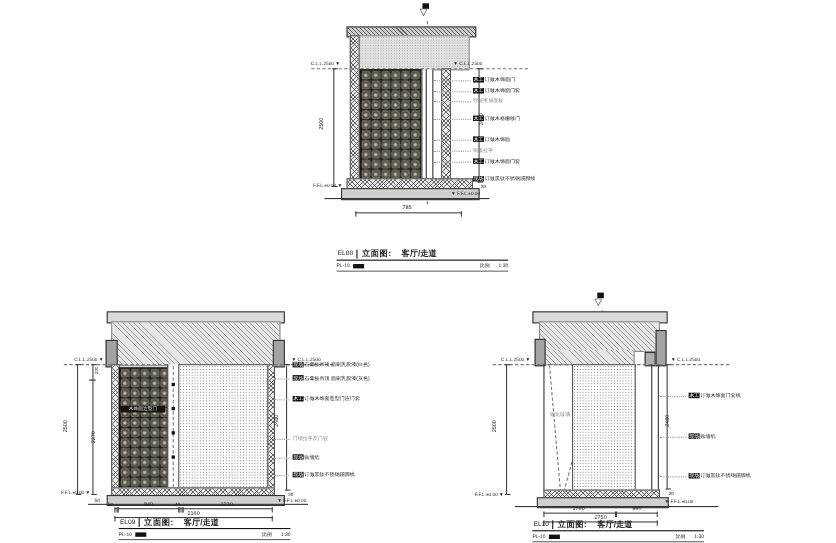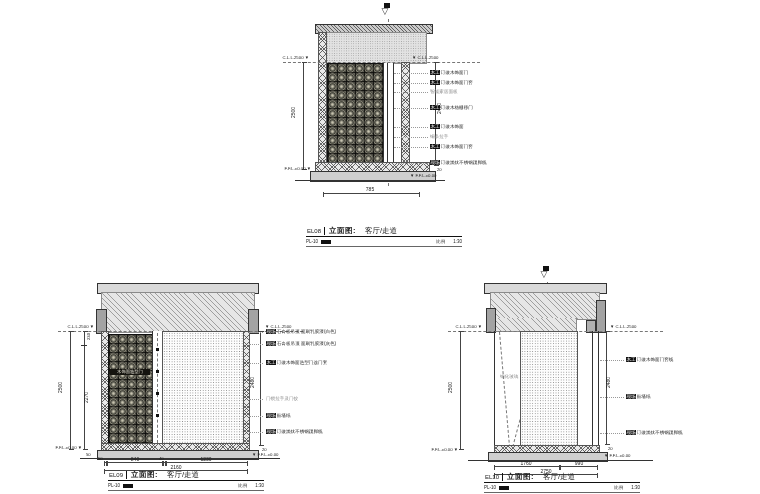--- a/index.html
+++ b/index.html
@@ -49,21 +49,21 @@
   .hsq{width:3px;height:3px;background:#111}
   .tri{font-size:9px;line-height:9px;color:#333}
   .msq{width:6px;height:5px;background:#111}
   .overlaytag{background:#15140f;color:#e8e6da;font-size:4.3px;line-height:6px;text-align:center}
   .glassnote{font-size:4.6px;color:#8a8a8a;white-space:nowrap}
   
   .tb{position:absolute;width:156px}
   .tb .r1{display:flex;align-items:flex-end;border-bottom:1.4px solid #111;padding-bottom:1px}
   .tb .num{font-size:6px;line-height:8px;border-right:.8px solid #111;padding:0 3px 0 1px;margin-right:4px}
   .tb .ttl{font-weight:bold;font-size:7.5px;line-height:9px;letter-spacing:.5px}
-  .tb .room{font-weight:normal;font-size:7.5px;line-height:9px;margin-left:9px}
+  .tb .room{font-weight:bold;font-size:7.5px;line-height:9px;margin-left:9px}
   .tb .r2{display:flex;align-items:center;margin-top:1.5px;font-size:4.5px;line-height:6px;border-bottom:.5px solid #666;padding-bottom:1.5px}
   .tb .stamp{width:10px;height:4px;background:#111;margin-left:3px}
   .tb .sp{flex:1}
   .tb .scl{margin-right:8px}
 </style>
 </head>
 <body>
 
 <div class="sheet">
 

